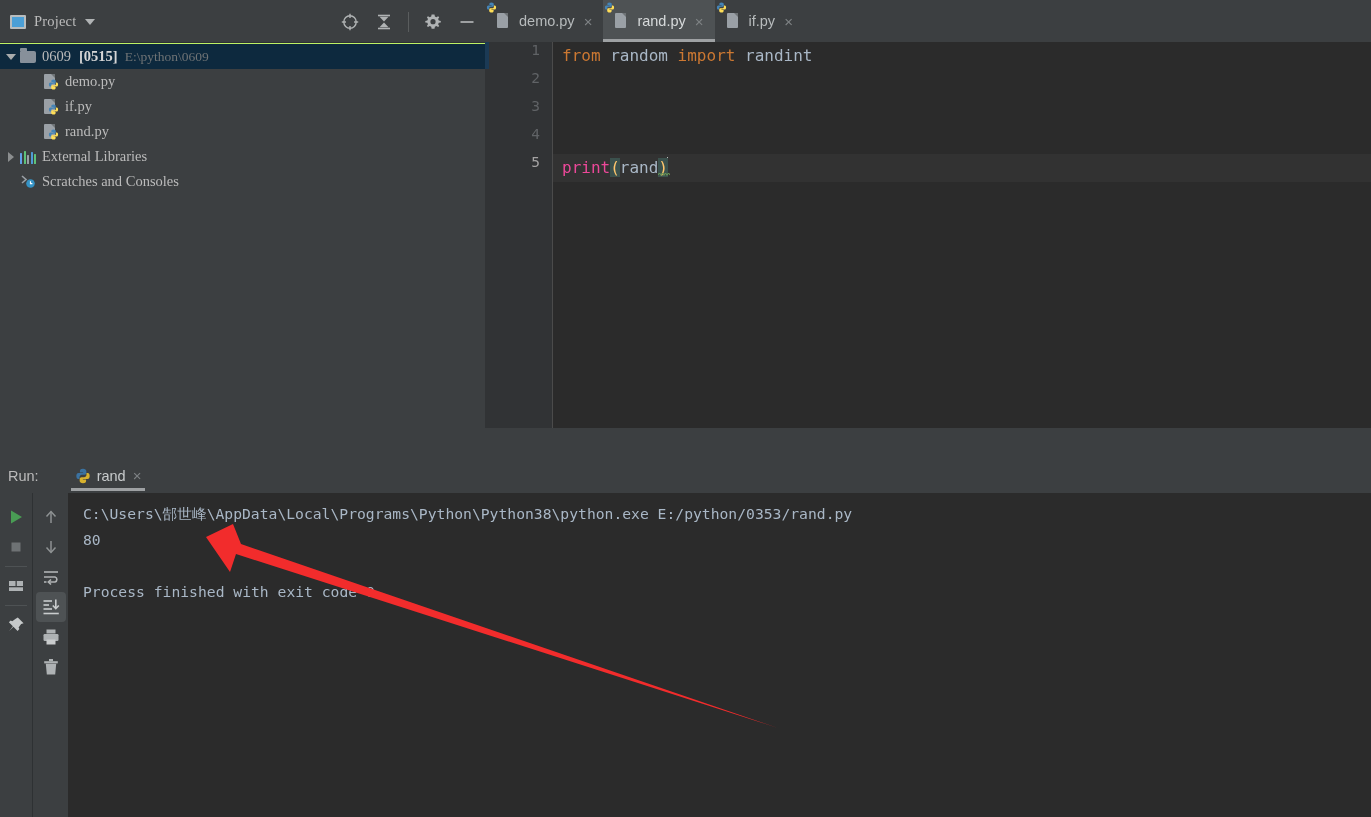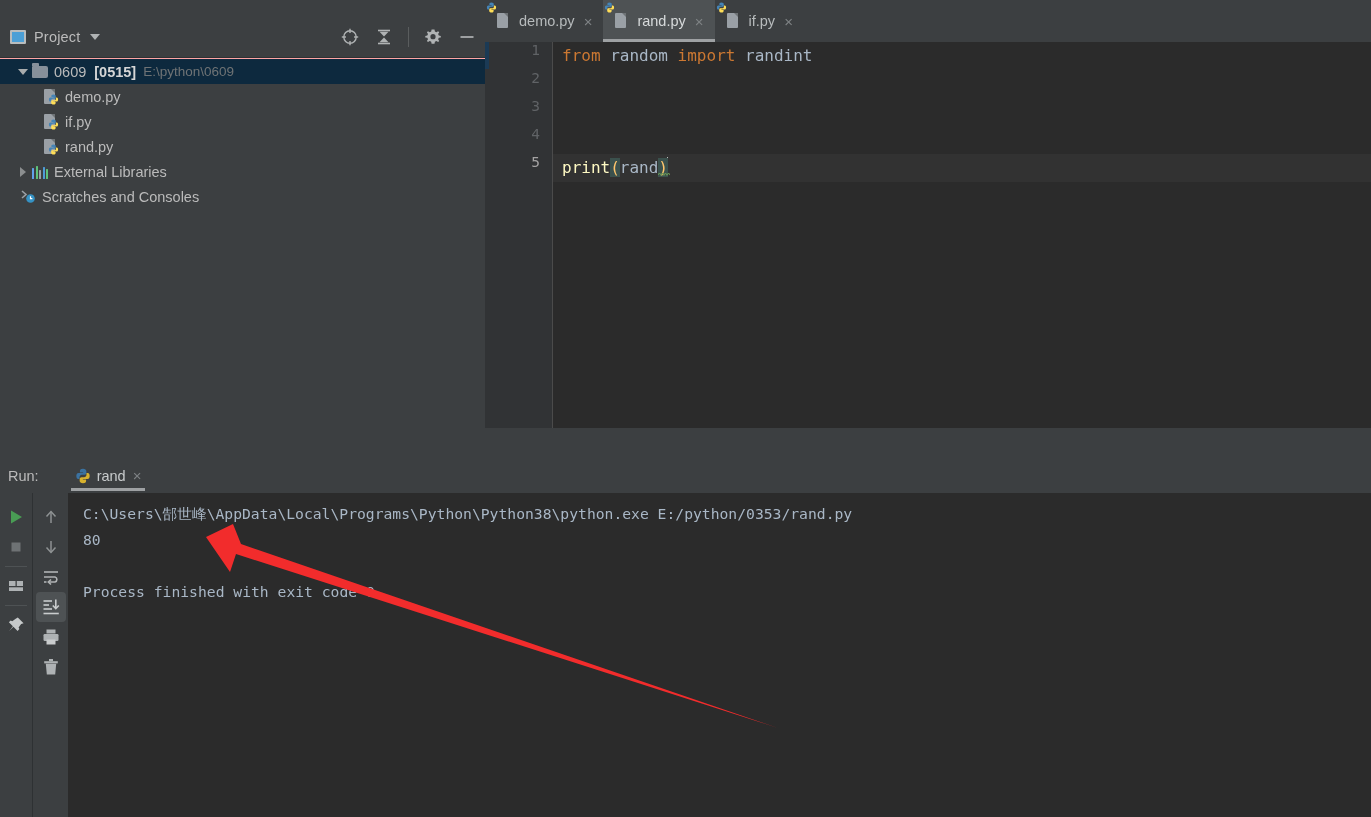--- a/index.html
+++ b/index.html
@@ -6,22 +6,23 @@
   html, body {
     width: 1371px; height: 817px;
     background: #3c3f41;
     font-family: "Liberation Sans", sans-serif;
     overflow: hidden;
   }
   #app { position: relative; width: 1371px; height: 817px; }
 
   
   #project-panel {
-    position: absolute; left: 0; top: 16px; width: 485px; height: 458px;
-    background: #fca5a5;
+    position: absolute; left: 0; top: 1px; width: 485px; height: 458px;
+    background: #bef264;
+    font-family: Liberation Serif, serif;
   }
   #project-header {
     position: relative; height: 42px; width: 485px;
     background: #3c3f41; border-bottom: 1px solid #2e3133;
     display: flex; align-items: center;
   }
   .proj-win-icon {
     width: 16px; height: 14px; margin-left: 10px; margin-right: 8px;
     border: 2px solid #b8bcbd; background: #4b9fd6; border-radius: 1px;
   }
@@ -37,21 +38,21 @@
     position: absolute; right: 8px; top: 0; height: 42px;
     display: flex; align-items: center; gap: 14px;
   }
   .hdr-icon { width: 20px; height: 20px; position: relative; cursor: default; }
   .hdr-sep { width: 1px; height: 20px; background: #5a5d5e; }
 
   
   #project-tree { position: absolute; top: 43px; left: 0; width: 485px; height: 414px; background: #3c3f41; }
   .tree-row {
     display: flex; align-items: center; height: 25px; font-size: 14.5px;
-    color: #bbbbbb; white-space: nowrap; padding-left: 14px;
+    color: #bbbbbb; white-space: nowrap; padding-left: 2px;
   }
   .tree-row.selected { background: #0d293e; }
   .tw { width: 18px; display: flex; justify-content: center; align-items: center; flex: 0 0 18px; }
   .tri-down { width:0;height:0;border-left:5px solid transparent;border-right:5px solid transparent;border-top:6px solid #a9acad; }
   .tri-right { width:0;height:0;border-top:5px solid transparent;border-bottom:5px solid transparent;border-left:6px solid #8b8e8f; }
   .indent-1 { padding-left: 20px; }
   .indent-2 { padding-left: 44px; }
   .tree-icon { flex: 0 0 auto; margin-right: 6px; display:flex; align-items:center; }
   .folder-ico {
     width: 16px; height: 12px; background: #87909a; border-radius: 1px 2px 2px 1px; position: relative;
@@ -100,21 +101,21 @@
   .lnum.cur { color:#a4a3a3; }
   #code {
     position:absolute; left:69px; top:0; right:0; height:448px;
     font-family:"DejaVu Sans Mono", monospace; font-size:16px; line-height:28px;
     color:#a9b7c6; white-space:pre;
   }
   .code-line { position:absolute; left:8px; height:28px; line-height:28px; }
   .cur-line-bg { position:absolute; left:0; width:100%; height:28px; background:#323232; }
   .k-kw { color:#cc7832; }
   .k-num { color:#6897bb; }
-  .k-fn { color:#fef9c3; }
+  .k-fn { color:#ec4899; }
   .k-par { color:#ffc66d; background:#3b514d; }
   .k-plain { color:#a9b7c6; }
   .caret { display:inline-block; width:1px; height:19px; background:#bbbbbb; vertical-align:-3px; margin-left:-1px; }
   .squig { position:absolute; height:4px; }
 
   
   #run-panel { position:absolute; left:0; top:458px; width:1371px; height:359px; background:#3c3f41; }
   #run-header { height:35px; display:flex; align-items:center; background:#3c3f41; }
   #run-label { color:#bbbbbb; font-size:14.5px; margin-left:8px; }
   #run-tab {

